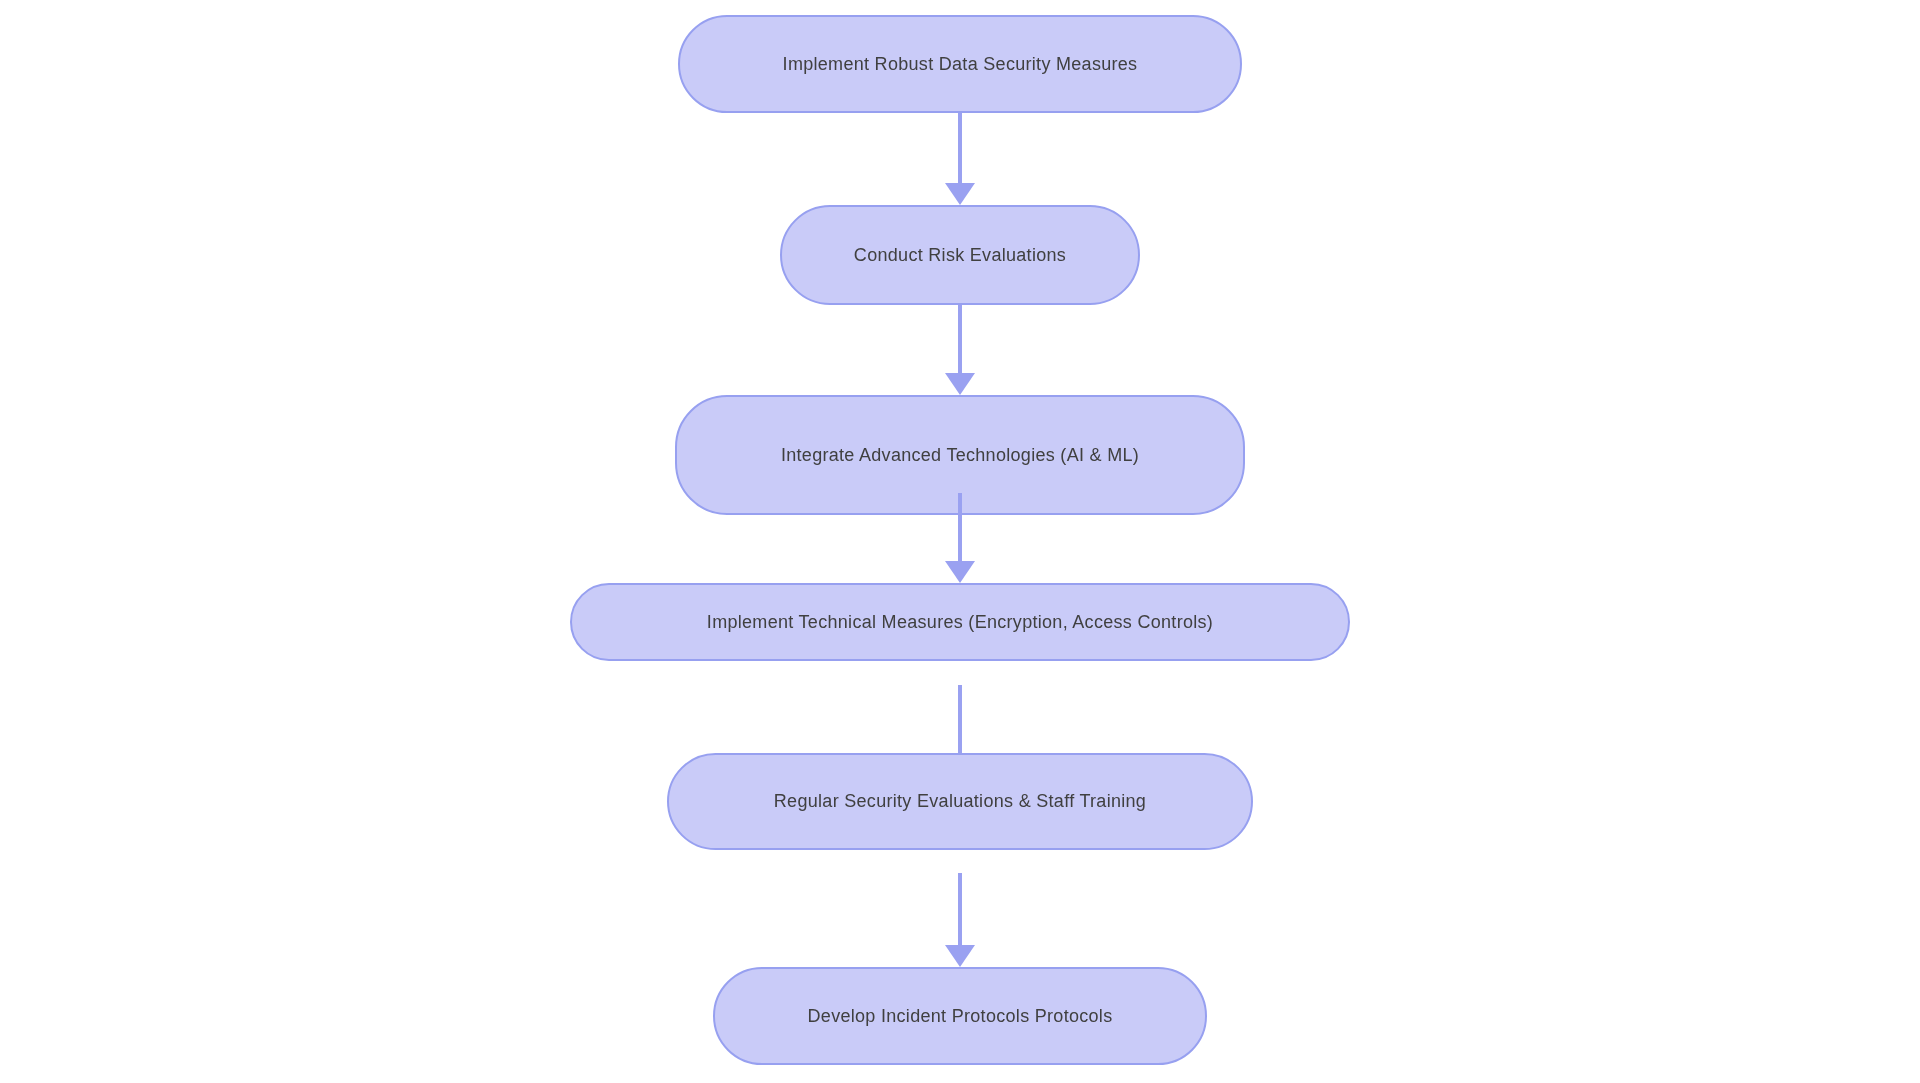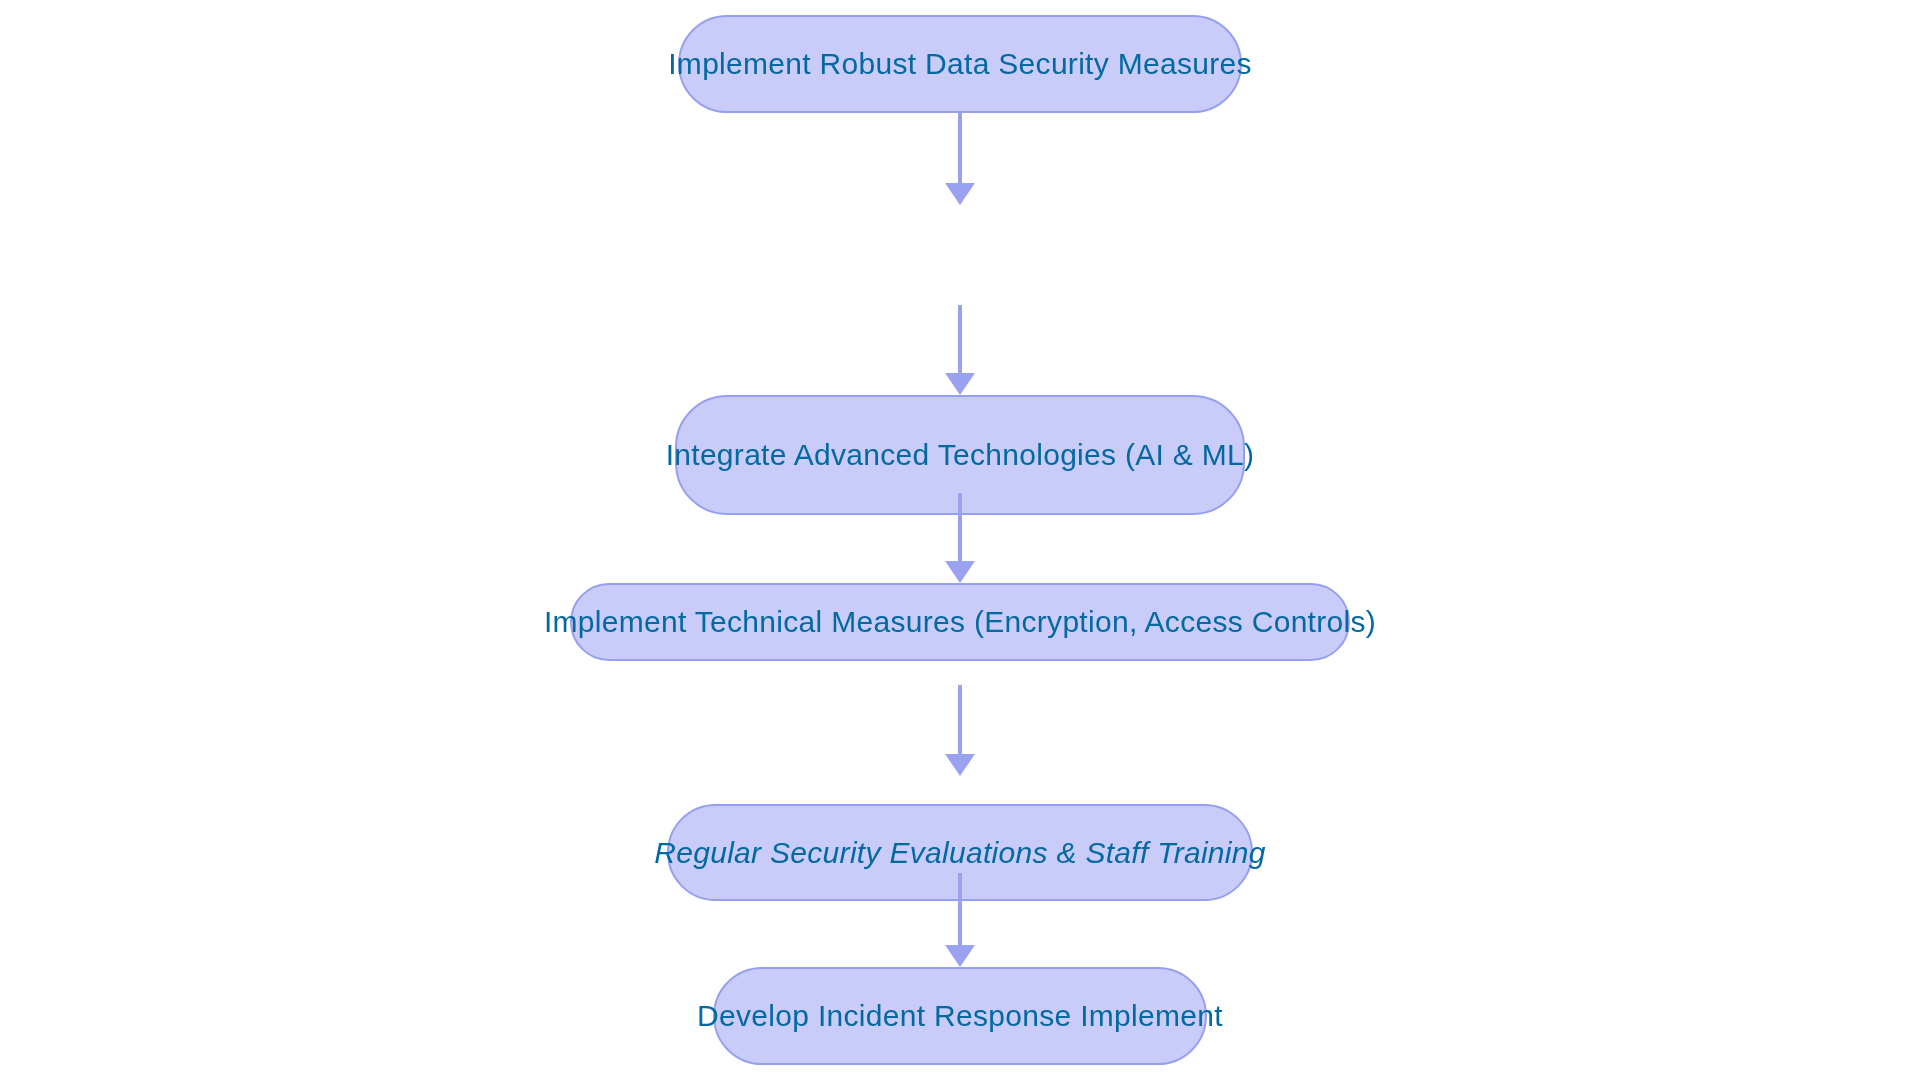--- a/index.html
+++ b/index.html
@@ -14,36 +14,36 @@
     background: #ffffff;
     overflow: hidden;
     font-family: "Liberation Sans", "DejaVu Sans", sans-serif;
   }
   .flow-node {
     position: absolute;
     box-sizing: border-box;
     background: #c9cbf8;
     border: 2px solid #97a0f0;
     border-radius: 52px;
-    color: #0369a1;
-    font-size: 30px;
+    color: #404040;
+    font-size: 18px;
     font-weight: 500;
     letter-spacing: 0.3px;
     display: flex;
     align-items: center;
     justify-content: center;
     text-align: center;
     white-space: nowrap;
   }
   
   .n1 { left: 678px; top: 15px;  width: 564px; height: 98px;  }
   .n2 { left: 780px; top: 205px; width: 360px; height: 100px; }
   .n3 { left: 675px; top: 395px; width: 570px; height: 120px;  }
   .n4 { left: 570px; top: 583px; width: 780px; height: 78px; }
-  .n5 { left: 667px; top: 804px; width: 586px; height: 97px; font-style: italic;  }
+  .n5 { left: 667px; top: 753px; width: 586px; height: 97px;  }
   .n6 { left: 713px; top: 967px; width: 494px; height: 98px;  }
 
   .arrow {
     position: absolute;
     left: 945px;
     width: 30px;
   }
   .a1 { top: 113px; height: 92px; }
   .a2 { top: 305px; height: 90px; }
   .a3 { top: 493px; height: 90px; }
@@ -76,20 +76,23 @@
 
   <div class="flow-node n1">
     <span>Implement Robust Data Security Measures</span>
   </div>
 
   <div class="arrow a1">
     <div class="arrow-line"></div>
     <div class="arrow-head"></div>
   </div>
 
+  <div class="flow-node n2">
+    <span>Conduct Risk Evaluations</span>
+  </div>
 
   <div class="arrow a2">
     <div class="arrow-line"></div>
     <div class="arrow-head"></div>
   </div>
 
   <div class="flow-node n3">
     <span>Integrate Advanced Technologies (AI &amp; ML)</span>
   </div>
 
@@ -110,16 +113,16 @@
   <div class="flow-node n5">
     <span>Regular Security Evaluations &amp; Staff Training</span>
   </div>
 
   <div class="arrow a5">
     <div class="arrow-line"></div>
     <div class="arrow-head"></div>
   </div>
 
   <div class="flow-node n6">
-    <span>Develop Incident Response Implement</span>
+    <span>Develop Incident Protocols Protocols</span>
   </div>
 
 </div>
 
 </body></html>

